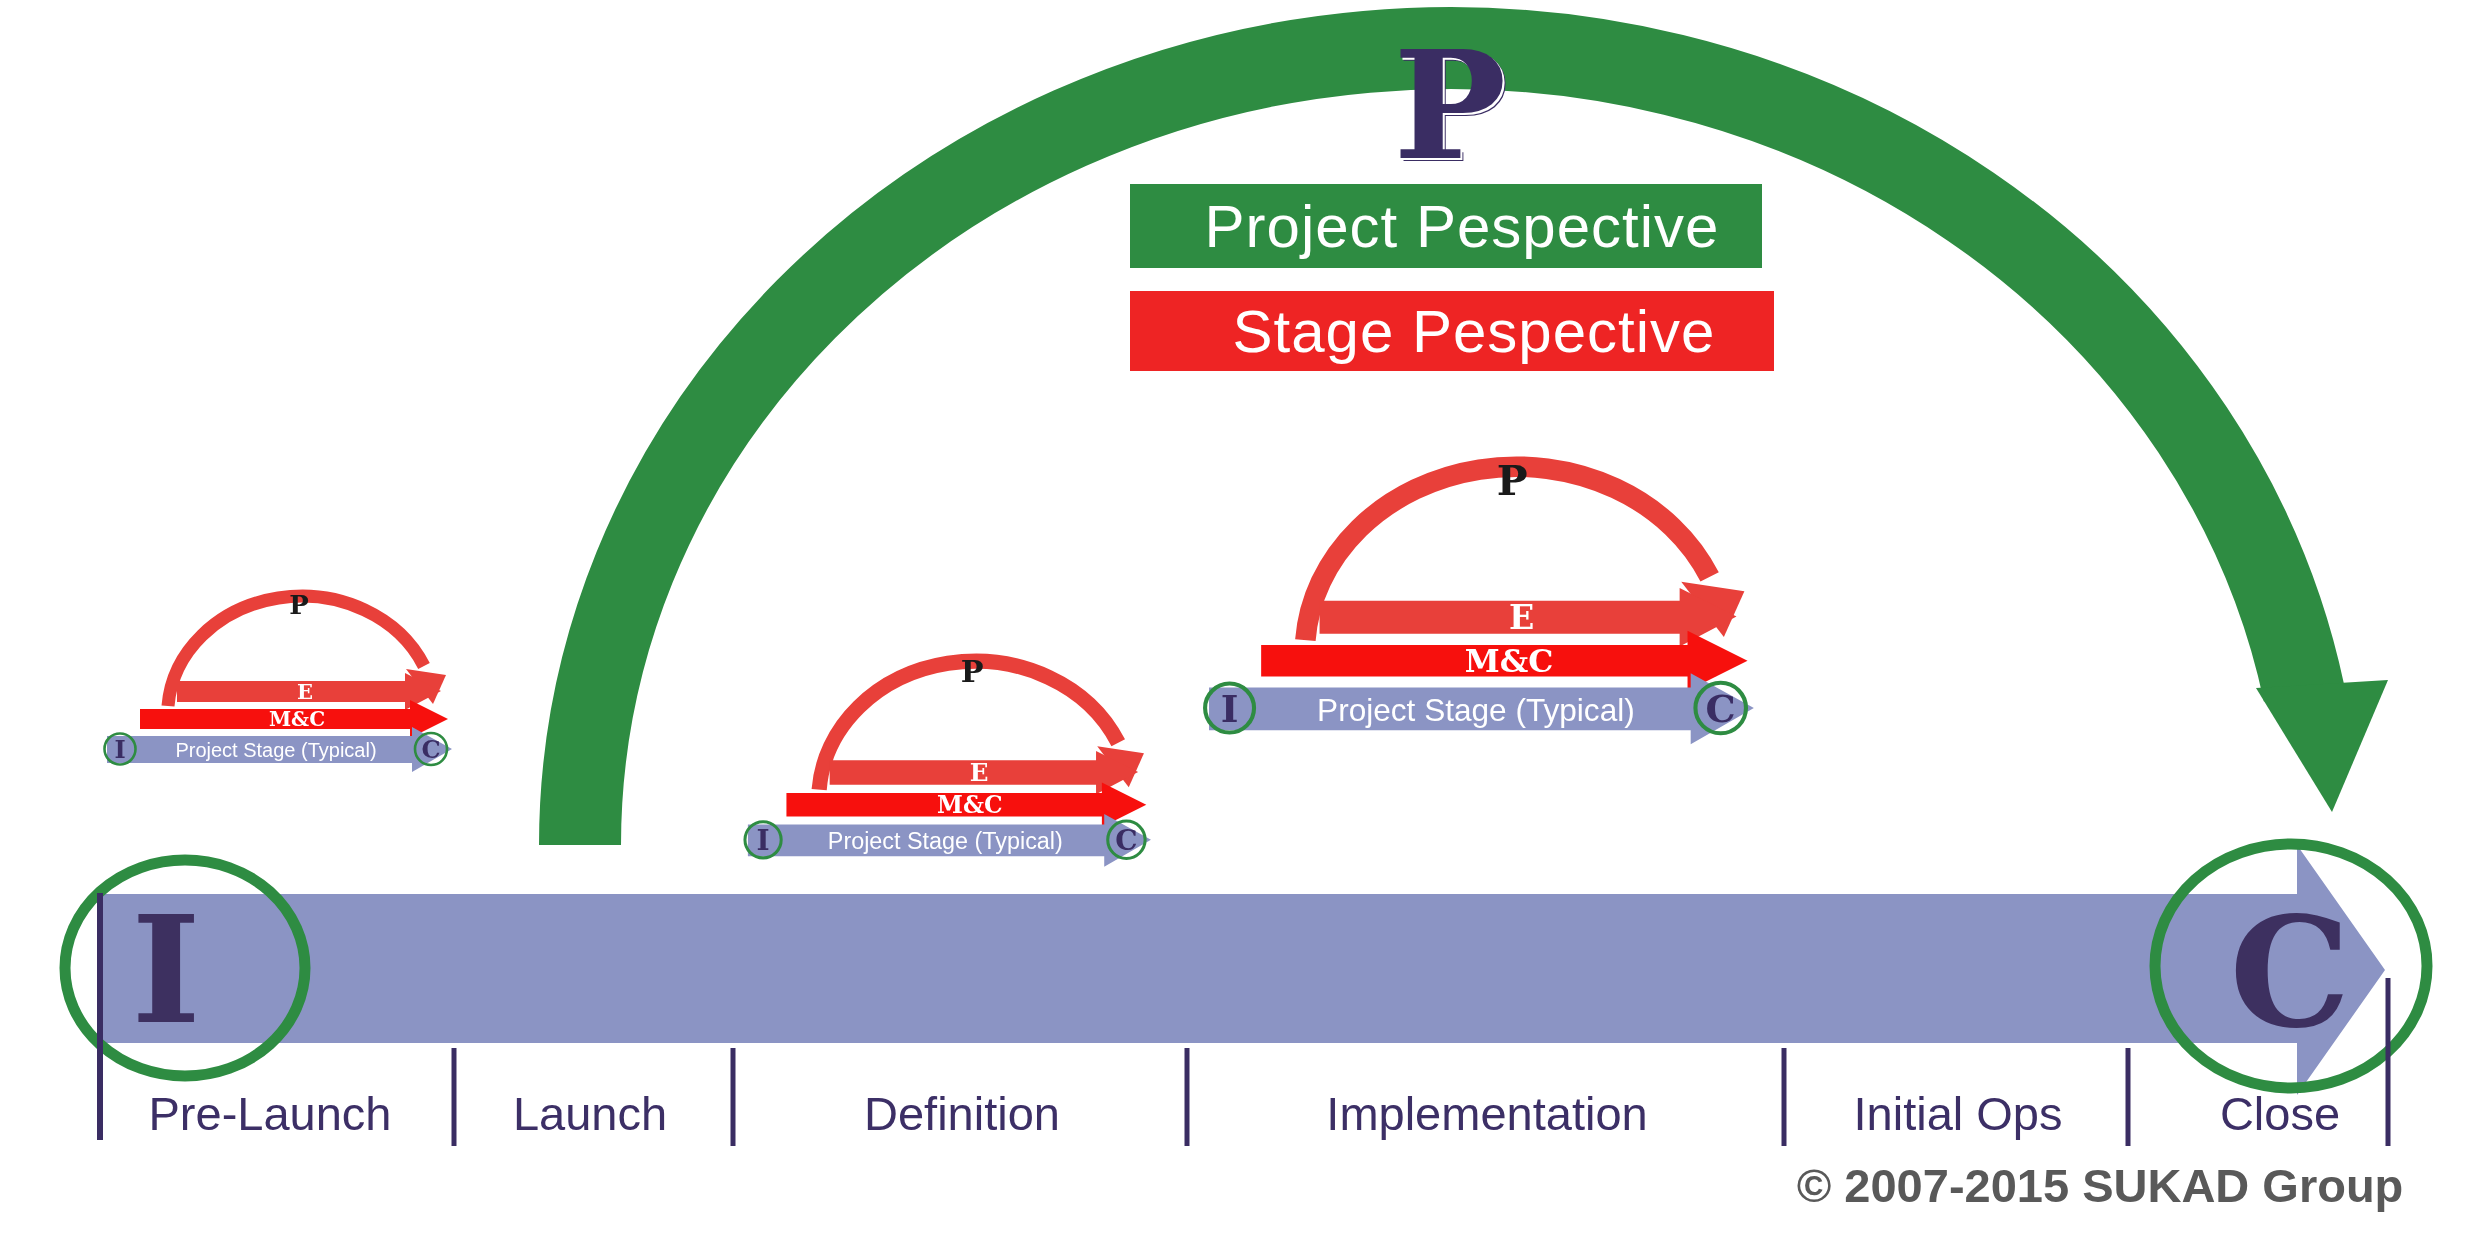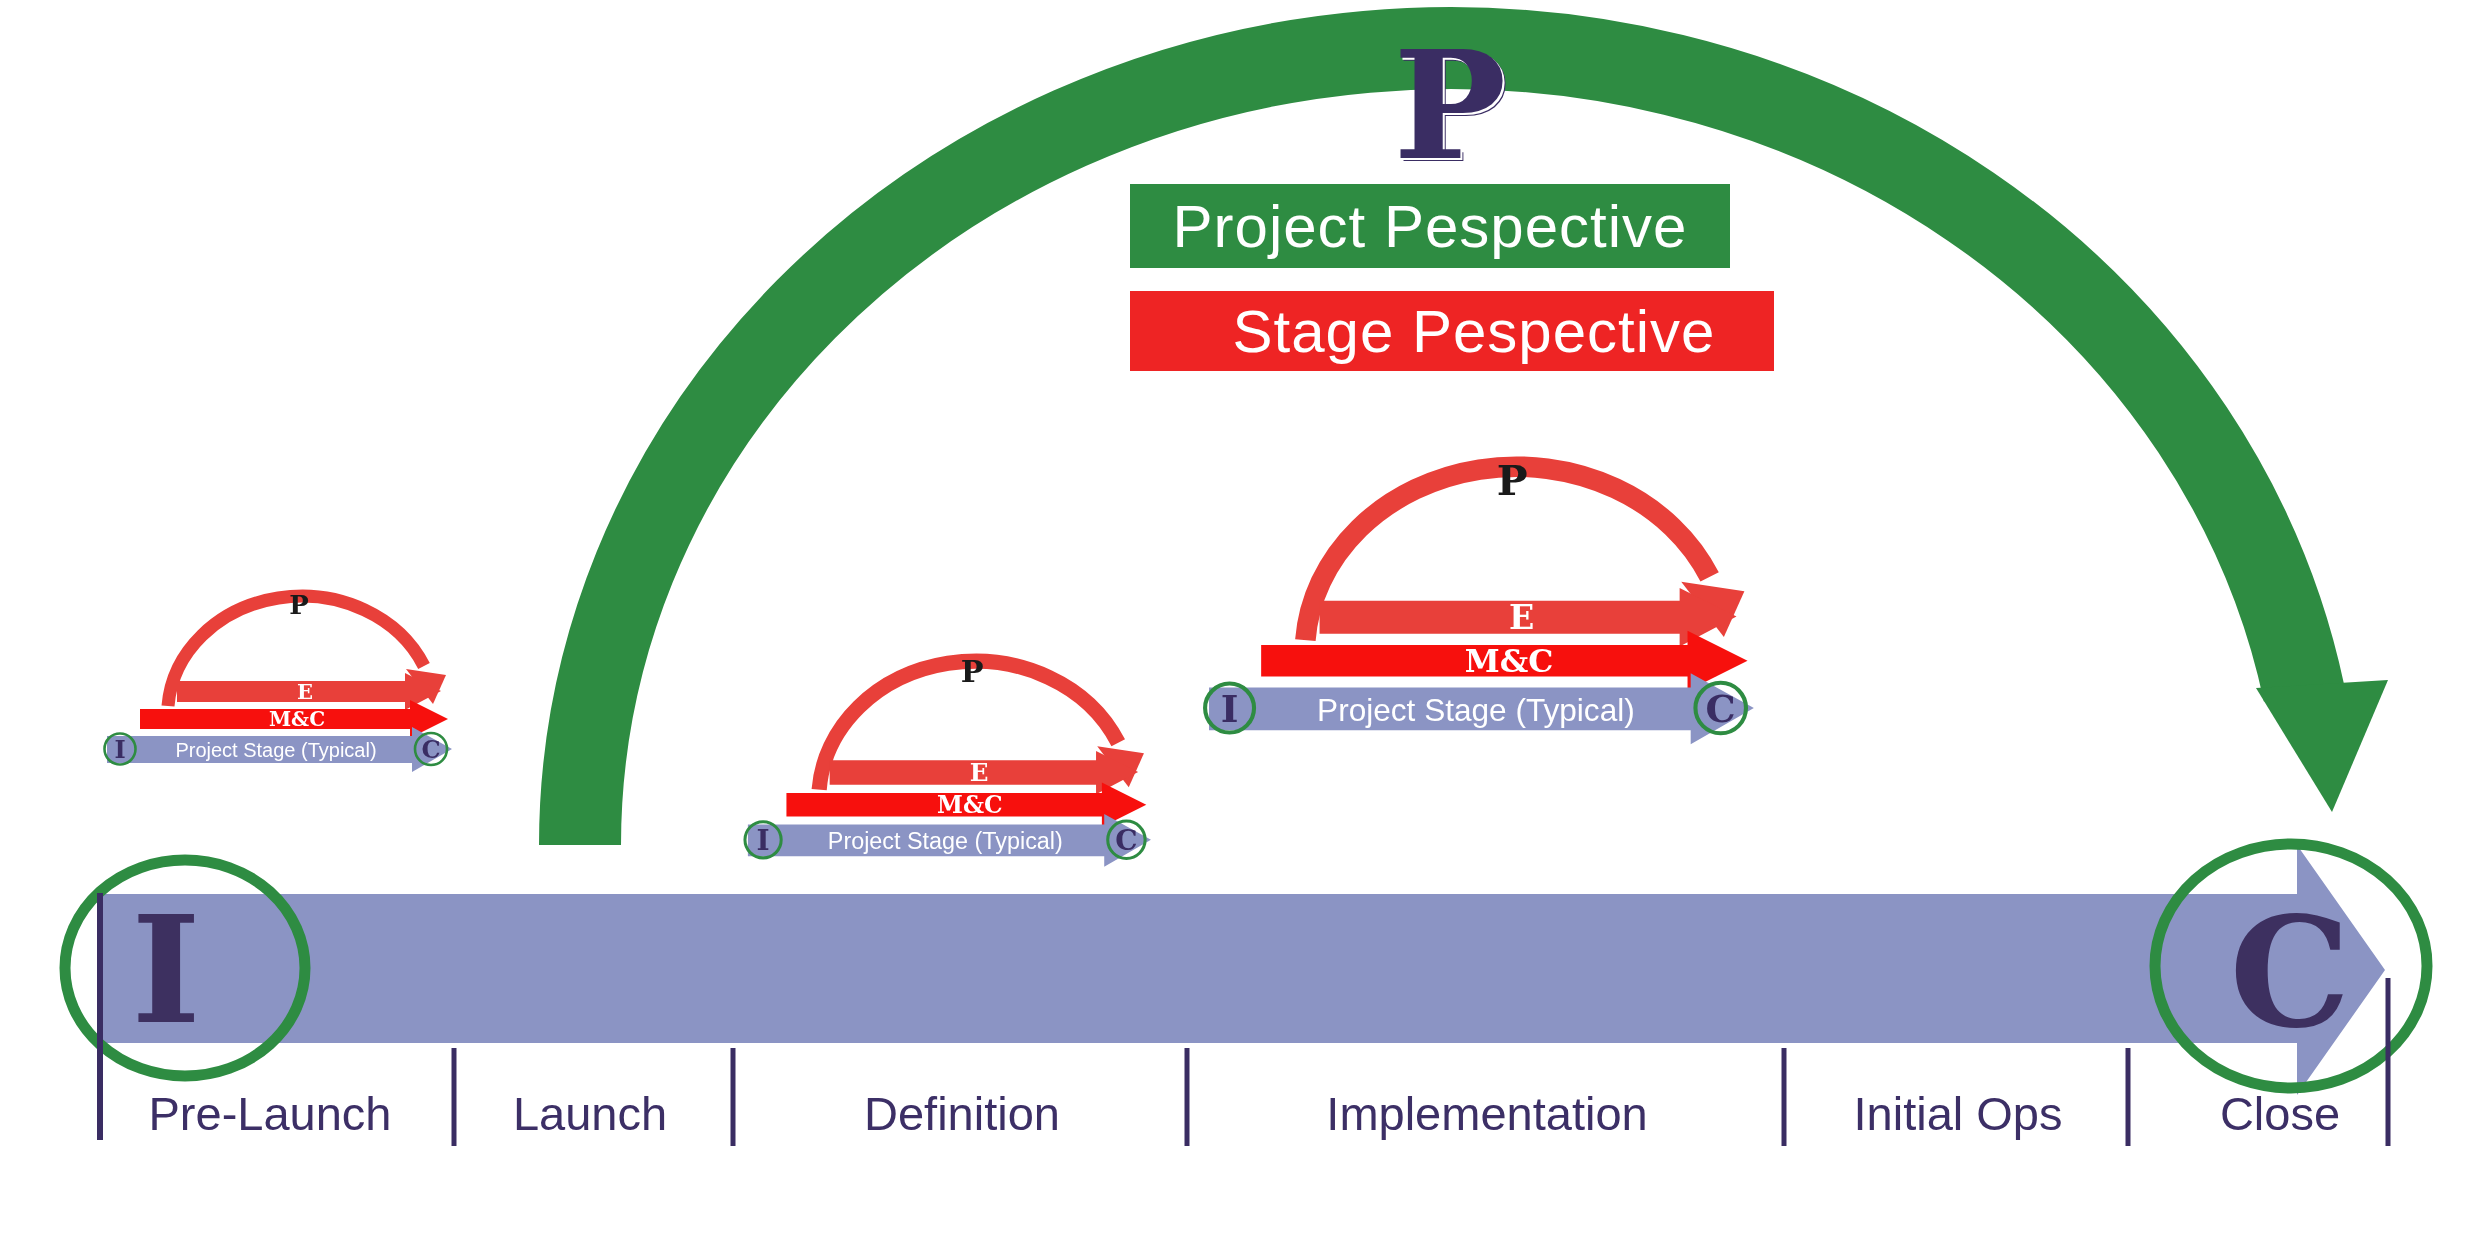--- a/index.html
+++ b/index.html
@@ -157,17 +157,18 @@
     <text x="1958" y="1130" text-anchor="middle" class="stage-label">Initial Ops</text>
     <text x="2280" y="1130" text-anchor="middle" class="stage-label">Close</text>
 
     <use href="#stage-cycle" x="92" y="578" width="370" height="202"></use>
     <use href="#stage-cycle" x="730" y="640" width="433" height="236"></use>
     <use href="#stage-cycle" x="1185" y="438" width="585" height="319"></use>
   </svg>
 
   <div class="title-letter" style="color: rgb(58, 45, 99);">P</div>
 
-  <div class="legend-box legend-project" style="background: rgb(46, 140, 66);">Project Pespective</div>
+  <div class="legend-box legend-project" style="background: rgb(46, 140, 66); padding-left: 32px;">Project Pespective</div>
   <div class="legend-box legend-stage" style="background: rgb(238, 36, 36); padding-left: 44px;">Stage Pespective</div>
 
+  <div class="copyright" style="color: rgb(89, 89, 89);">© 2007-2015 SUKAD Group</div>
 
 </div>
 
 </body></html>

